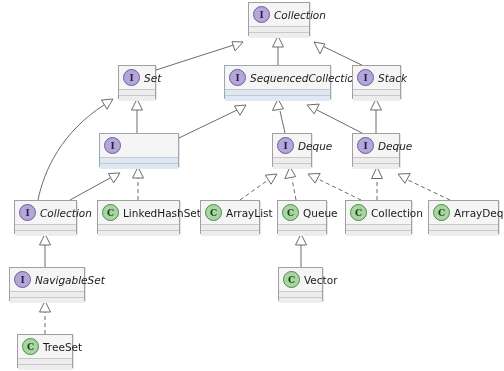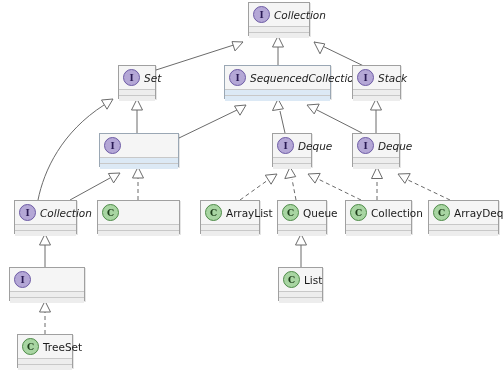--- a/index.html
+++ b/index.html
@@ -229,20 +229,21 @@
       <span class="stereo iface">I</span>
       <span class="nm it">Collection</span>
     </div>
     <div class="compartment"></div>
     <div class="compartment last"></div>
   </div>
 
   <div class="node" style="left:97px;top:200px;width:83px;height:34px;">
     <div class="title">
       <span class="stereo cls">C</span>
+      <span class="nm">LinkedHashSet</span>
     </div>
     <div class="compartment"></div>
     <div class="compartment last"></div>
   </div>
 
   <div class="node" style="left:200px;top:200px;width:60px;height:34px;">
     <div class="title">
       <span class="stereo cls">C</span>
       <span class="nm">ArrayList</span>
     </div>
@@ -273,29 +274,30 @@
       <span class="stereo cls">C</span>
       <span class="nm">ArrayDeque</span>
     </div>
     <div class="compartment"></div>
     <div class="compartment last"></div>
   </div>
 
   <div class="node" style="left:9px;top:267px;width:76px;height:34px;">
     <div class="title">
       <span class="stereo iface">I</span>
+      <span class="nm it">NavigableSet</span>
     </div>
     <div class="compartment"></div>
     <div class="compartment last"></div>
   </div>
 
   <div class="node" style="left:278px;top:267px;width:45px;height:34px;">
     <div class="title">
       <span class="stereo cls">C</span>
-      <span class="nm">List</span>
+      <span class="nm">Vector</span>
     </div>
     <div class="compartment"></div>
     <div class="compartment last"></div>
   </div>
 
   <div class="node" style="left:17px;top:334px;width:56px;height:34px;">
     <div class="title">
       <span class="stereo cls">C</span>
       <span class="nm">TreeSet</span>
     </div>

